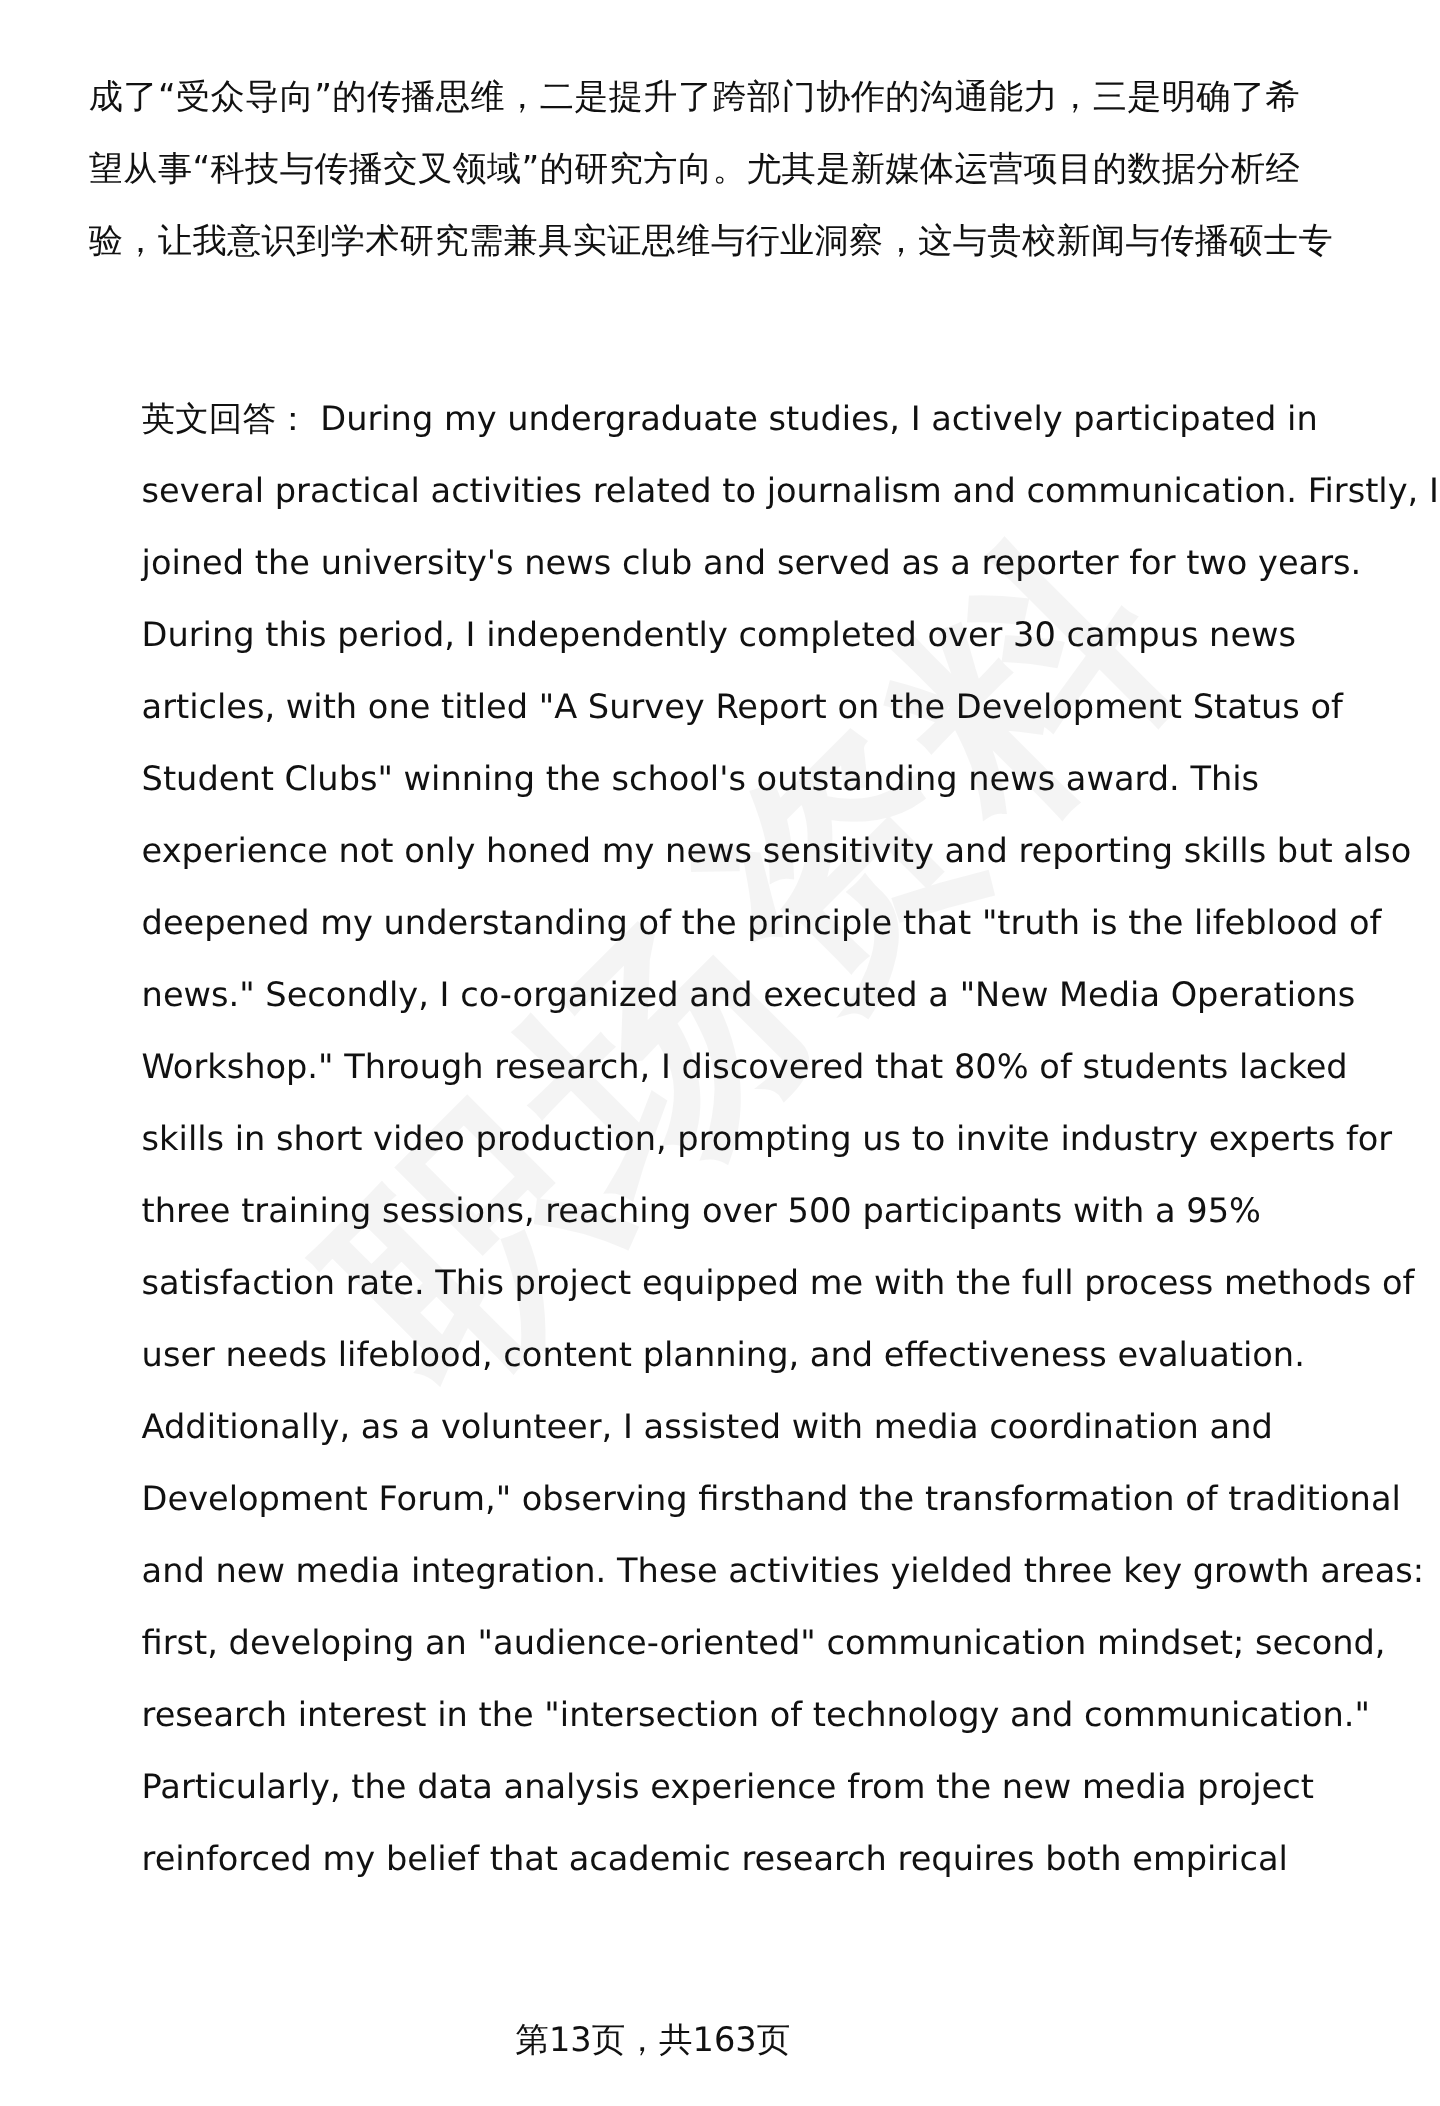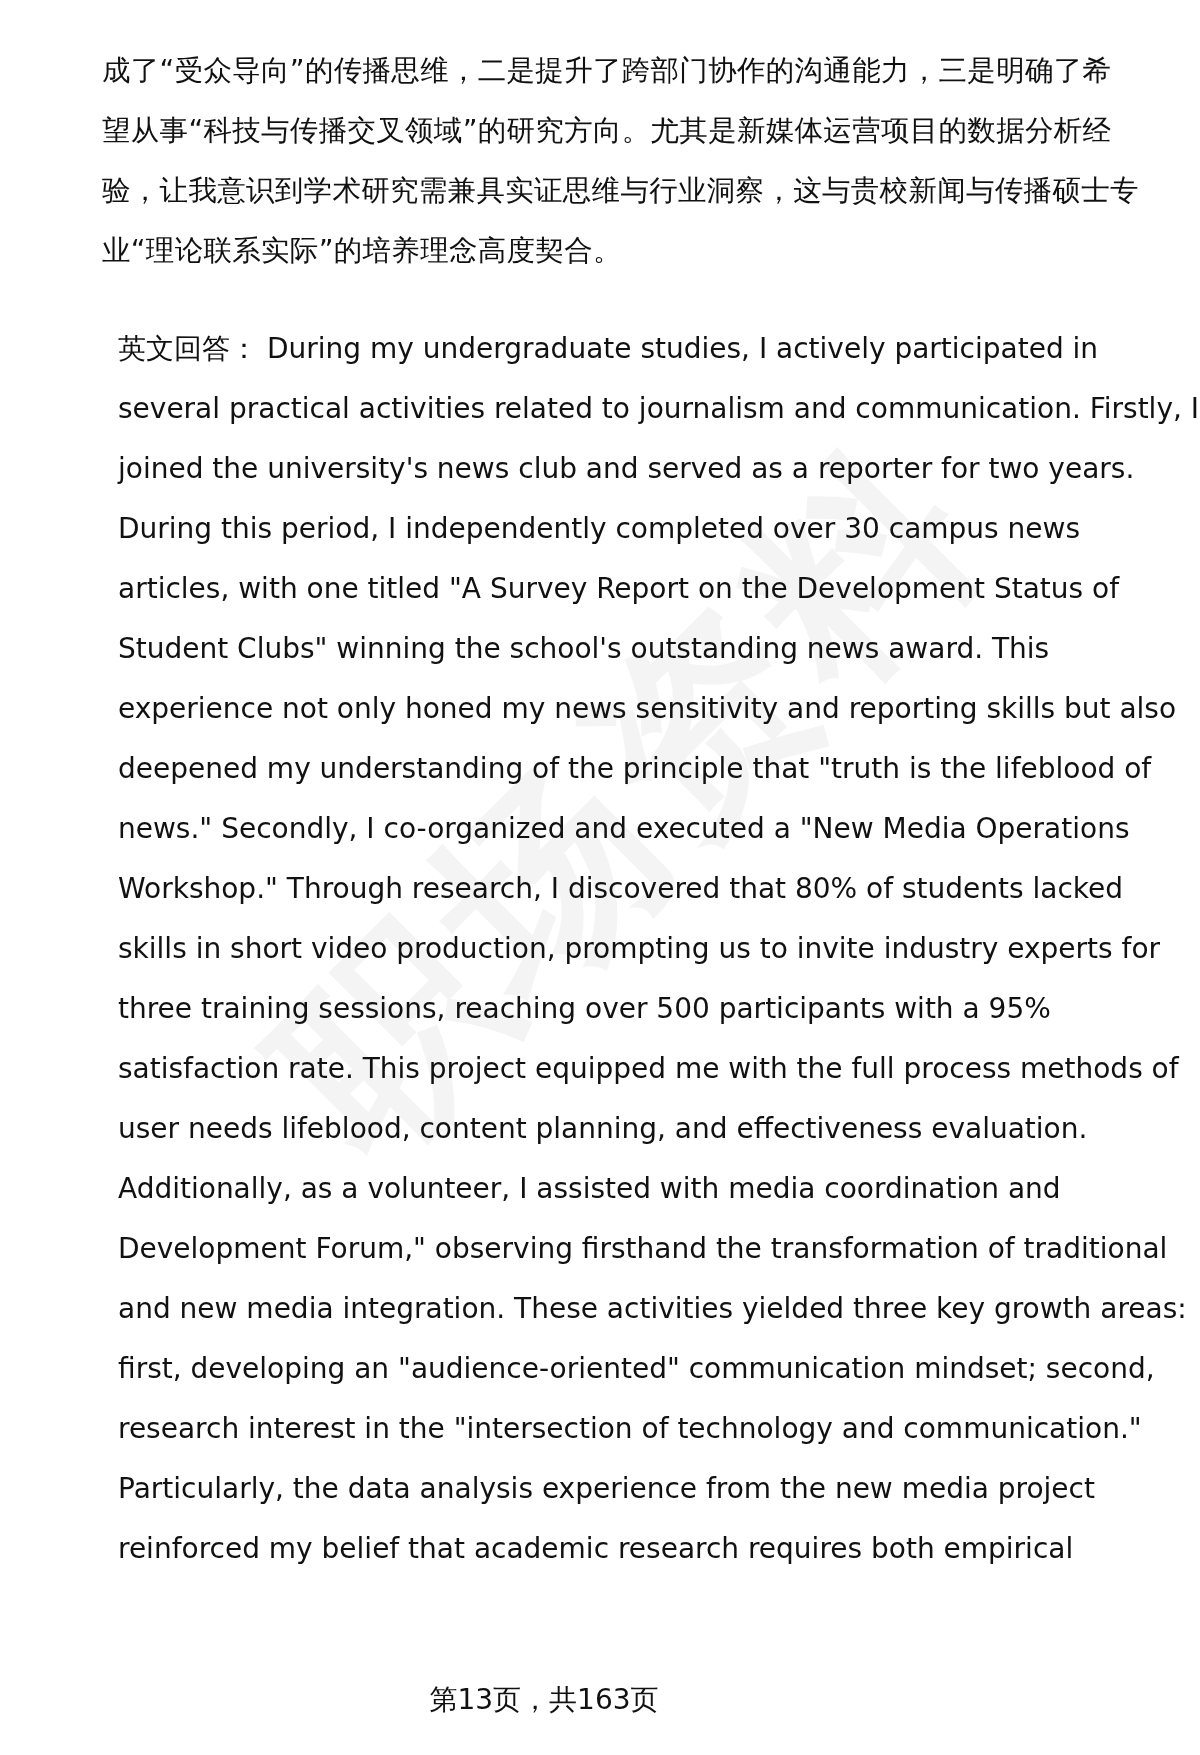--- a/index.html
+++ b/index.html
@@ -8,36 +8,35 @@
     .page { position: absolute; left: 0; top: 0; width: 1200px; height: 1755px; }
     .watermark { position: absolute; left: 180px; top: 520px; width: 900px; height: 560px;
                  transform: rotate(-45deg); transform-origin: center;
                  font-size: 210px; font-weight: bold; color: rgba(0,0,0,0.045);
                  letter-spacing: 10px; white-space: nowrap; pointer-events: none;
                  display: flex; align-items: center; justify-content: center; }
     .para { position: absolute; left: 74px; width: 1090px; }
     .line { height: 60px; line-height: 60px; font-size: 28px; white-space: nowrap; }
     .zh-line { font-size: 28.5px; letter-spacing: 0.3px; }
     .en-line { font-size: 28px; letter-spacing: 0px; }
-    #para-zh { top: 41px; margin-left: 28px; }
+    #para-zh { top: 51px; }
     #para-en { top: 319px; margin-left: 44px; }
     .footer { position: absolute; left: 0; width: 1088px; top: 1680px; text-align: center;
               font-size: 28px; line-height: 40px; }
   </style>
 </head>
 <body>
 
 <div class="page">
   <div class="watermark">职场资料</div>
 
   <div class="para" id="para-zh">
     <div class="line zh-line">成了“受众导向”的传播思维，二是提升了跨部门协作的沟通能力，三是明确了希</div>
     <div class="line zh-line">望从事“科技与传播交叉领域”的研究方向。尤其是新媒体运营项目的数据分析经</div>
     <div class="line zh-line">验，让我意识到学术研究需兼具实证思维与行业洞察，这与贵校新闻与传播硕士专</div>
-    <div class="line zh-line">业“理论联系实际”的培养理念高度契合。</div>
   </div>
 
   <div class="para" id="para-en">
     <div class="line en-line"><span>英文回答：</span><span> During my undergraduate studies, I actively participated in</span></div>
     <div class="line en-line">several practical activities related to journalism and communication. Firstly, I</div>
     <div class="line en-line">joined the university's news club and served as a reporter for two years.</div>
     <div class="line en-line">During this period, I independently completed over 30 campus news</div>
     <div class="line en-line">articles, with one titled "A Survey Report on the Development Status of</div>
     <div class="line en-line">Student Clubs" winning the school's outstanding news award. This</div>
     <div class="line en-line">experience not only honed my news sensitivity and reporting skills but also</div>

